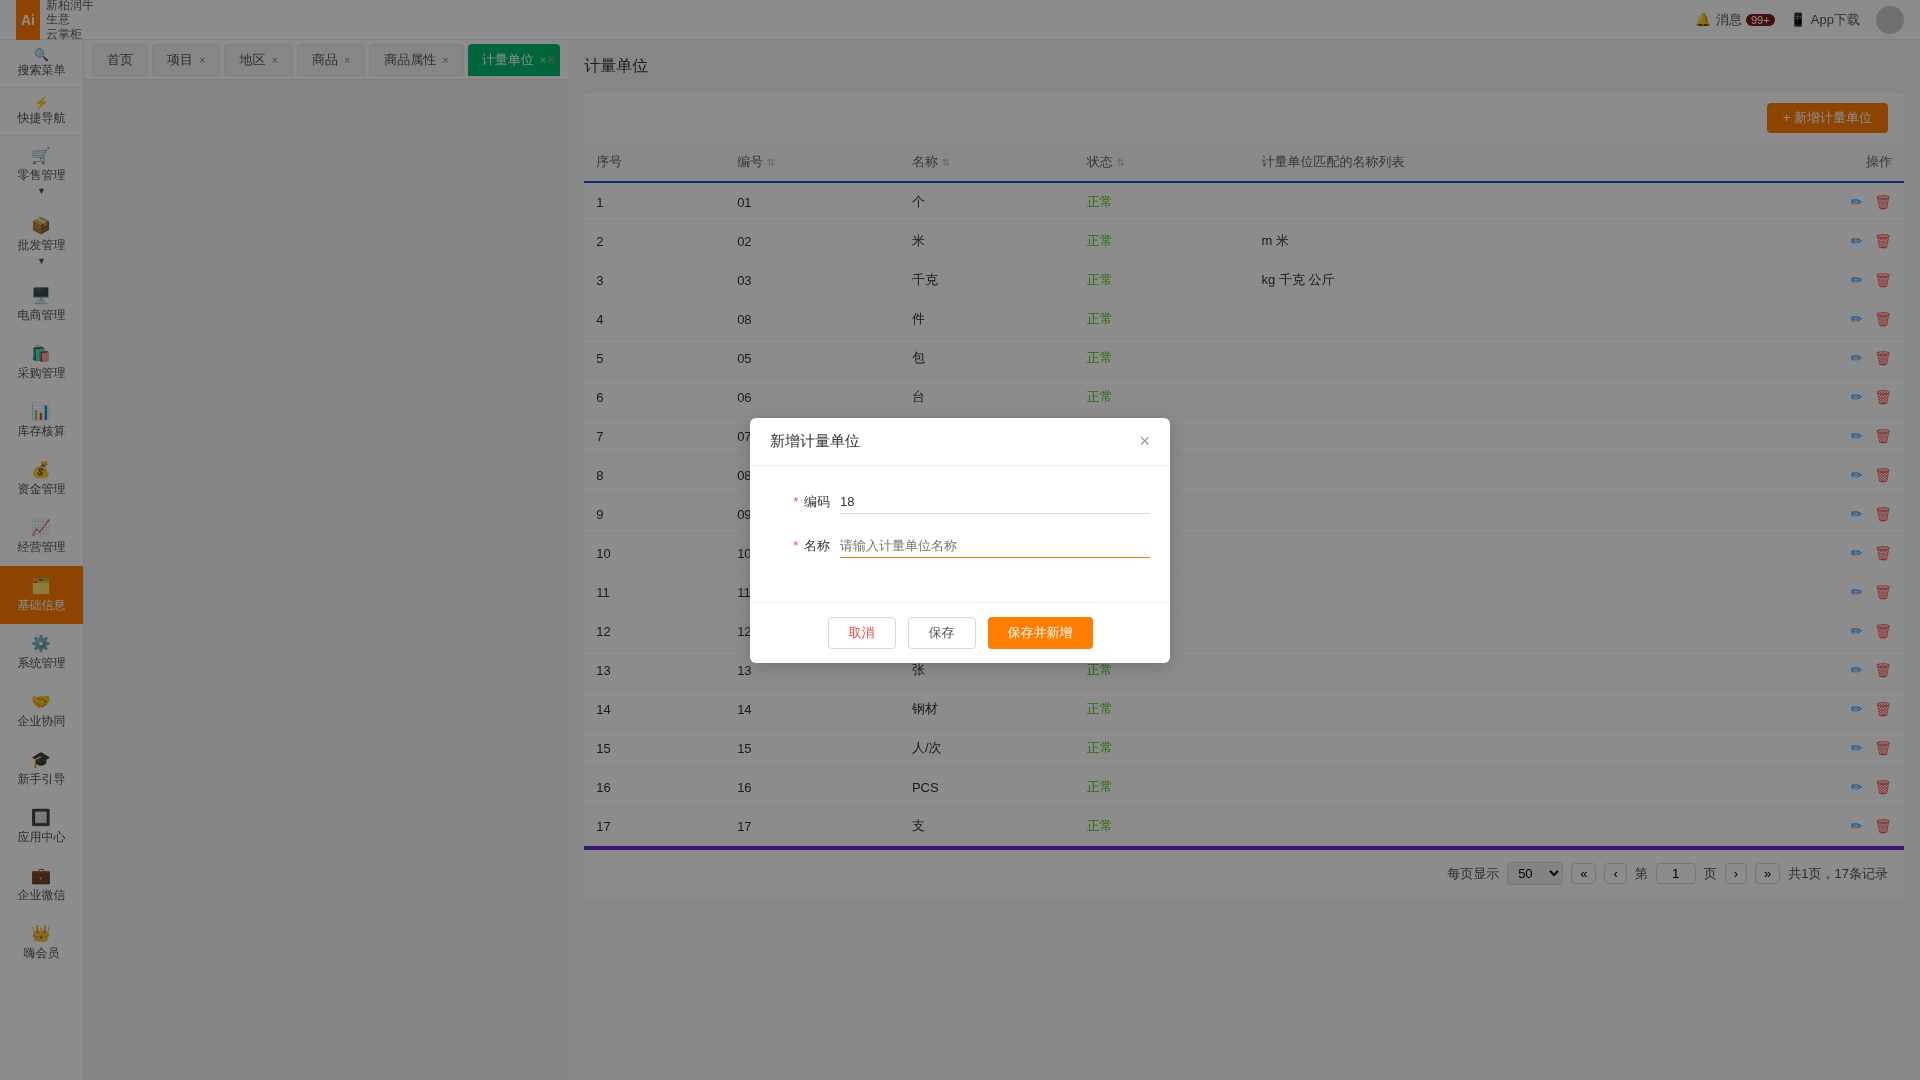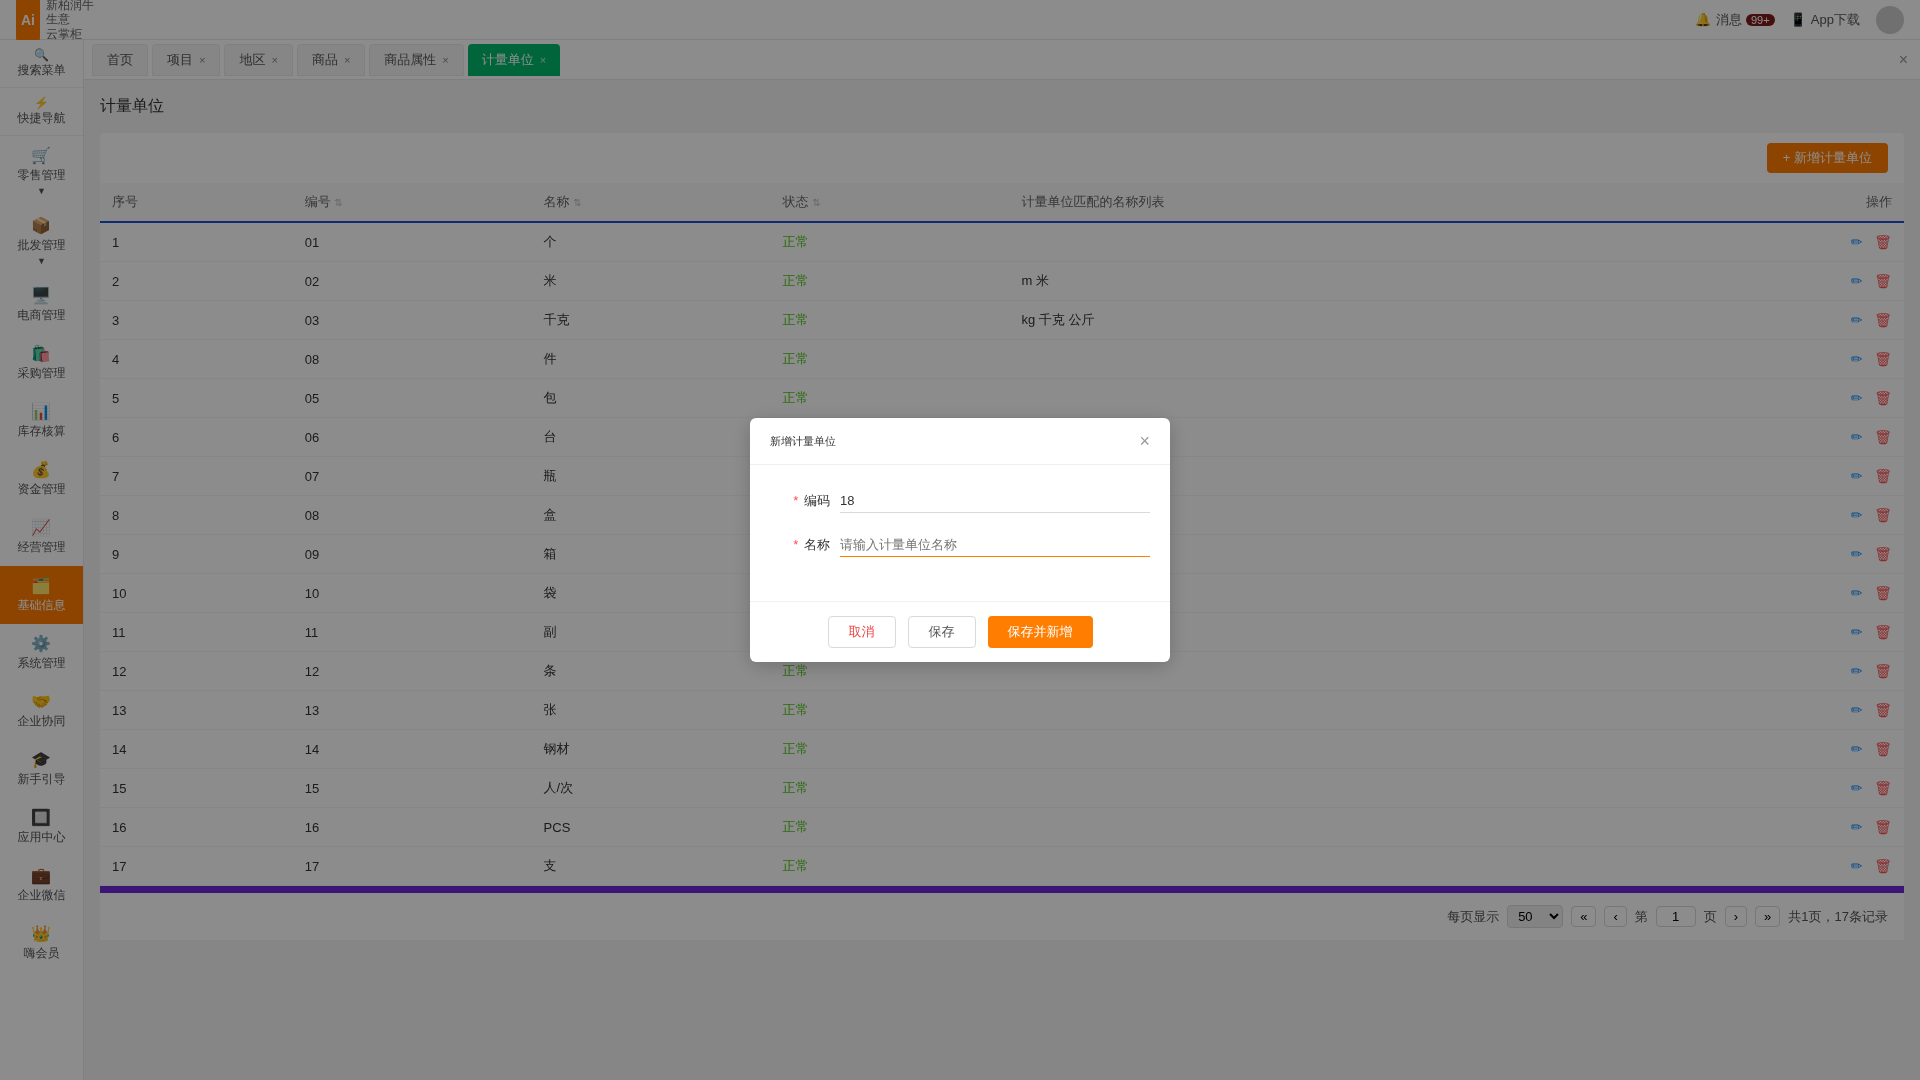--- a/index.html
+++ b/index.html
@@ -21,21 +21,21 @@
 
     
     .sidebar { width: 84px; background: #fff; border-right: 1px solid #e8e8e8; display: flex; flex-direction: column; }
     .sidebar-search { padding: 8px 0; text-align: center; font-size: 12px; color: #555; cursor: pointer; border-bottom: 1px solid #f0f0f0; }
     .sidebar-nav { padding: 8px 0; text-align: center; font-size: 12px; color: #555; cursor: pointer; border-bottom: 1px solid #f0f0f0; }
     .sidebar-item { padding: 10px 0; text-align: center; font-size: 12px; color: #555; cursor: pointer; display: flex; flex-direction: column; align-items: center; gap: 2px; }
     .sidebar-item.active { background: #ff7d00; color: #fff; }
     .sidebar-item .item-icon { font-size: 16px; }
 
     
-    .content-area { flex: 1; display: flex; flex-direction: column; overflow: hidden; }
+    .content-area { flex: 1; display: flex; overflow: hidden; }
 
     
     .tab-bar { height: 40px; background: #fff; display: flex; align-items: center; border-bottom: 1px solid #e8e8e8; padding: 0 8px; gap: 4px; position: relative; }
     .tab { height: 32px; padding: 0 14px; display: flex; align-items: center; gap: 6px; cursor: pointer; font-size: 13px; color: #555; border-radius: 4px 4px 0 0; }
     .tab.active { background: #00b96b; color: #fff; }
     .tab.normal { background: #f5f5f5; color: #555; border: 1px solid #e8e8e8; }
     .tab-close { font-size: 11px; color: inherit; cursor: pointer; opacity: 0.7; }
     .tab-close-all { position: absolute; right: 12px; top: 50%; transform: translateY(-50%); font-size: 16px; color: #999; cursor: pointer; }
 
     
@@ -49,30 +49,30 @@
 
     table { width: 100%; border-collapse: collapse; }
     thead tr { background: #fafafa; }
     th { padding: 10px 12px; text-align: left; font-weight: 500; font-size: 13px; color: #666; border-bottom: 2px solid #1d4ed8; white-space: nowrap; }
     td { padding: 10px 12px; font-size: 13px; color: #333; border-bottom: 1px solid #f5f5f5; }
     .status-normal { color: #52c41a; }
     .action-btn { color: #1890ff; cursor: pointer; margin-right: 8px; font-size: 14px; }
     .action-delete { color: #ff4d4f; cursor: pointer; font-size: 14px; }
 
     
-    .pagination { display: flex; justify-content: flex-end; align-items: center; padding: 12px 16px; gap: 8px; background: #fff; border-top: 7px solid #6d28d9; font-size: 13px; color: #555; }
+    .pagination { display: flex; justify-content: flex-end; align-items: center; padding: 12px 16px; gap: 8px; background: #fff; border-top: 4px solid #6d28d9; font-size: 13px; color: #555; }
     .page-select { border: 1px solid #d9d9d9; border-radius: 4px; padding: 2px 6px; font-size: 13px; }
     .page-btn { border: 1px solid #d9d9d9; background: #fff; padding: 2px 8px; border-radius: 4px; cursor: pointer; font-size: 13px; }
     .page-input { width: 40px; border: 1px solid #d9d9d9; border-radius: 4px; text-align: center; padding: 2px 4px; font-size: 13px; }
 
     
     .modal-overlay { position: fixed; top: 0; left: 0; width: 100%; height: 100%; background: rgba(0,0,0,0.45); z-index: 1000; display: flex; align-items: center; justify-content: center; }
     .modal { background: #fff; border-radius: 6px; width: 420px; box-shadow: 0 4px 20px rgba(0,0,0,0.2); }
     .modal-header { display: flex; align-items: center; justify-content: space-between; padding: 14px 20px; border-bottom: 1px solid #f0f0f0; }
-    .modal-title { font-size: 11px; font-weight: 500; color: #333; }
+    .modal-title { font-size: 15px; font-weight: 500; color: #333; }
     .modal-close { font-size: 18px; color: #999; cursor: pointer; line-height: 1; }
     .modal-body { padding: 24px 20px; }
     .form-item { display: flex; align-items: center; margin-bottom: 20px; }
     .form-label { width: 60px; text-align: right; margin-right: 10px; font-size: 13px; color: #333; }
     .required-star { color: #ff4d4f; margin-right: 2px; }
     .form-input { flex: 1; border: none; border-bottom: 1px solid #d9d9d9; padding: 4px 0; font-size: 13px; outline: none; color: #333; }
     .form-input.active-input { border-bottom-color: #ff7d00; }
     .modal-footer { display: flex; justify-content: center; gap: 12px; padding: 14px 20px; border-top: 1px solid #f0f0f0; }
     .btn-cancel { background: #fff; border: 1px solid #d9d9d9; color: #ef4444; padding: 6px 20px; border-radius: 4px; cursor: pointer; font-size: 13px; }
     .btn-save { background: #fff; border: 1px solid #d9d9d9; color: #555; padding: 6px 20px; border-radius: 4px; cursor: pointer; font-size: 13px; }

